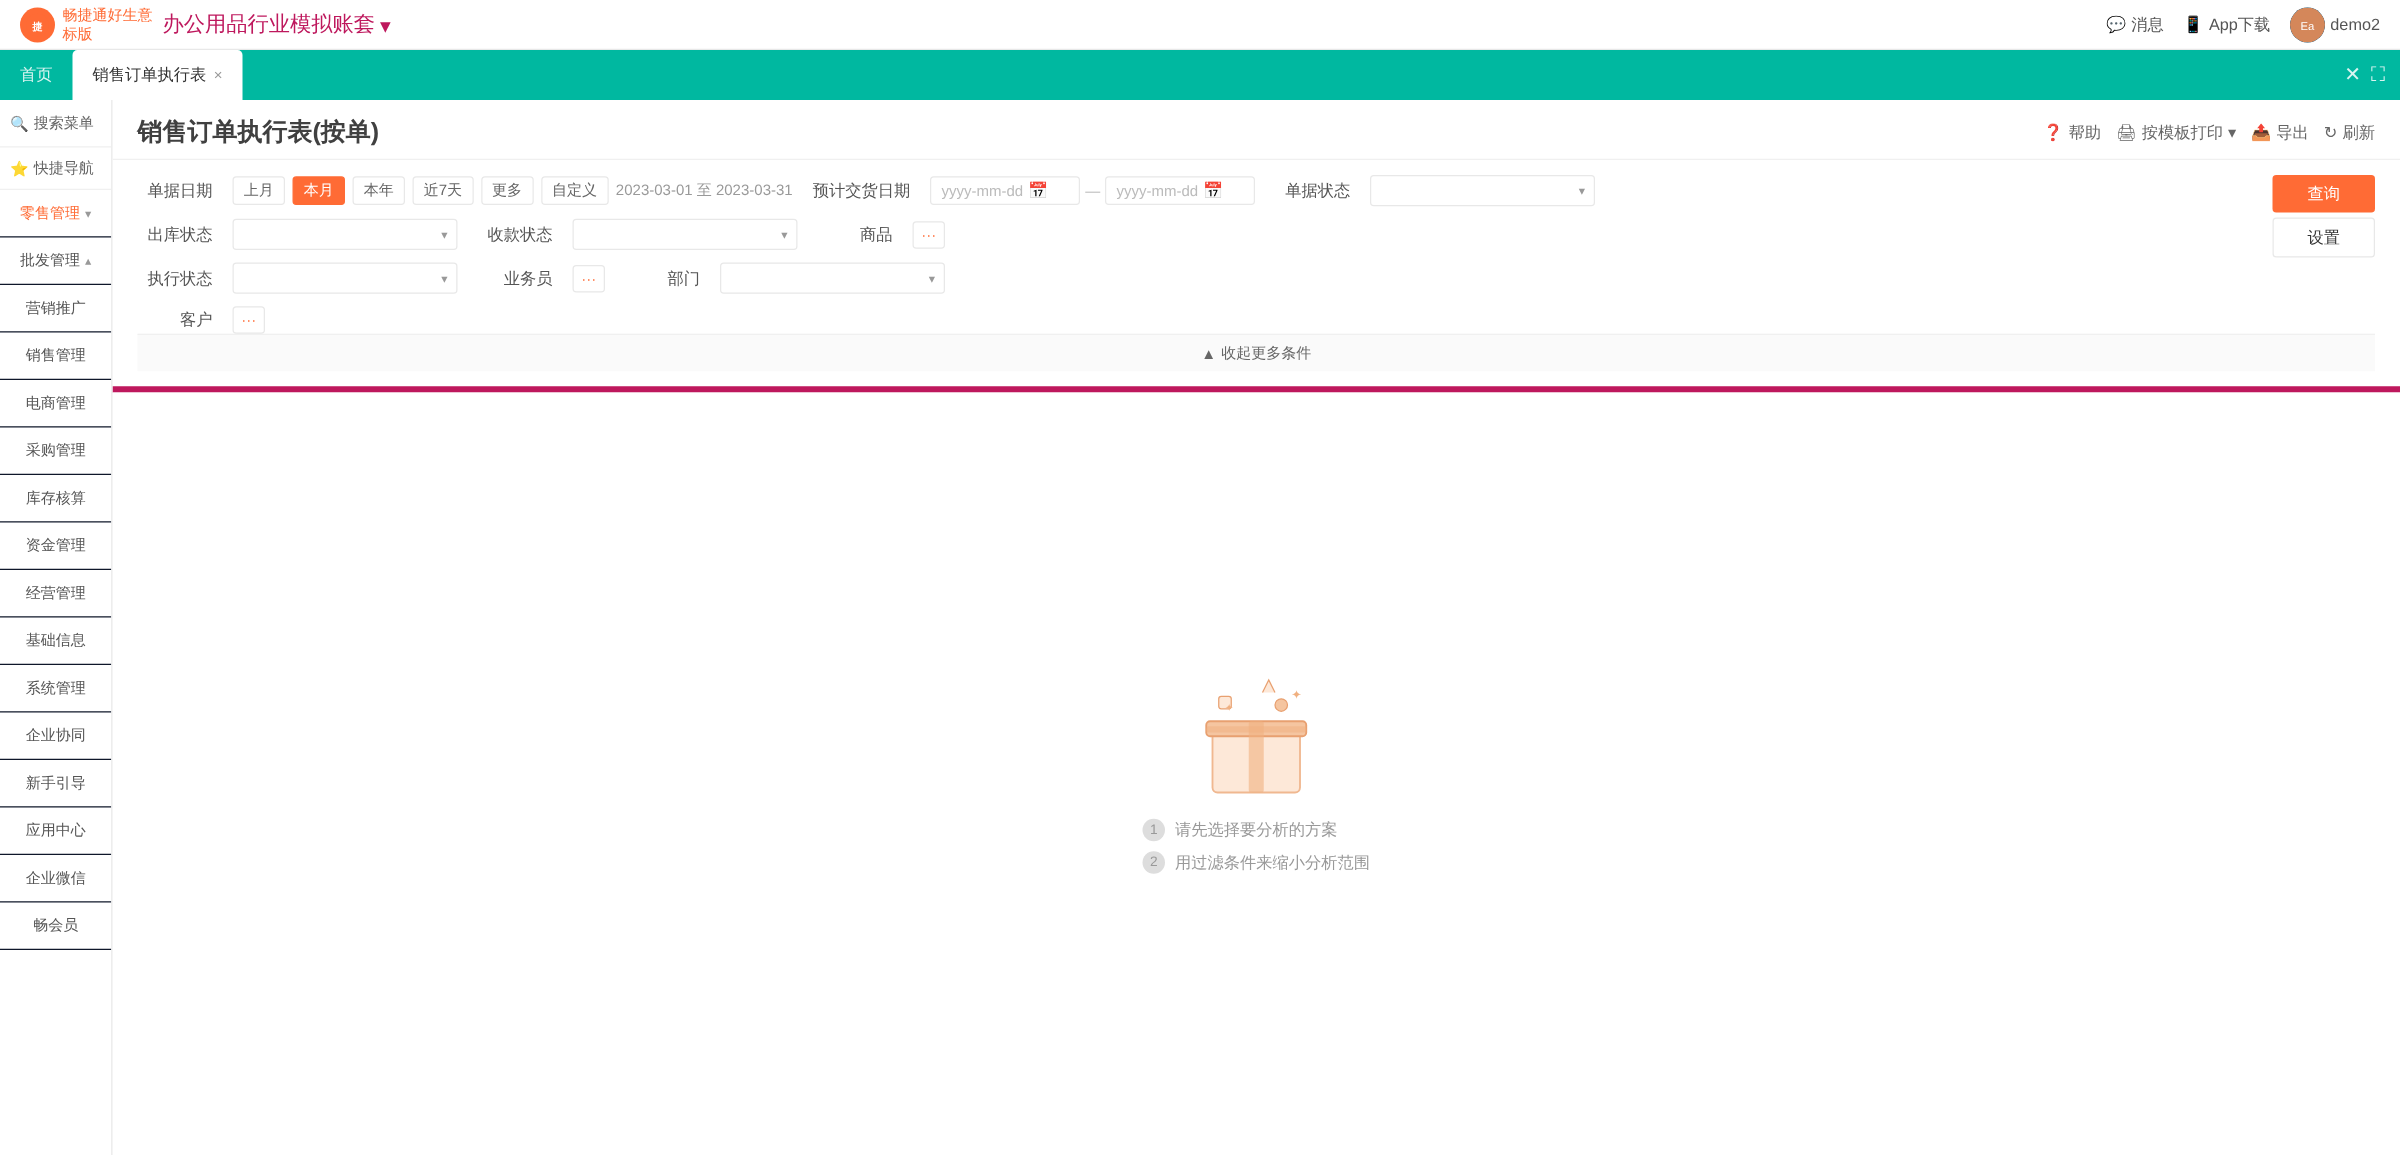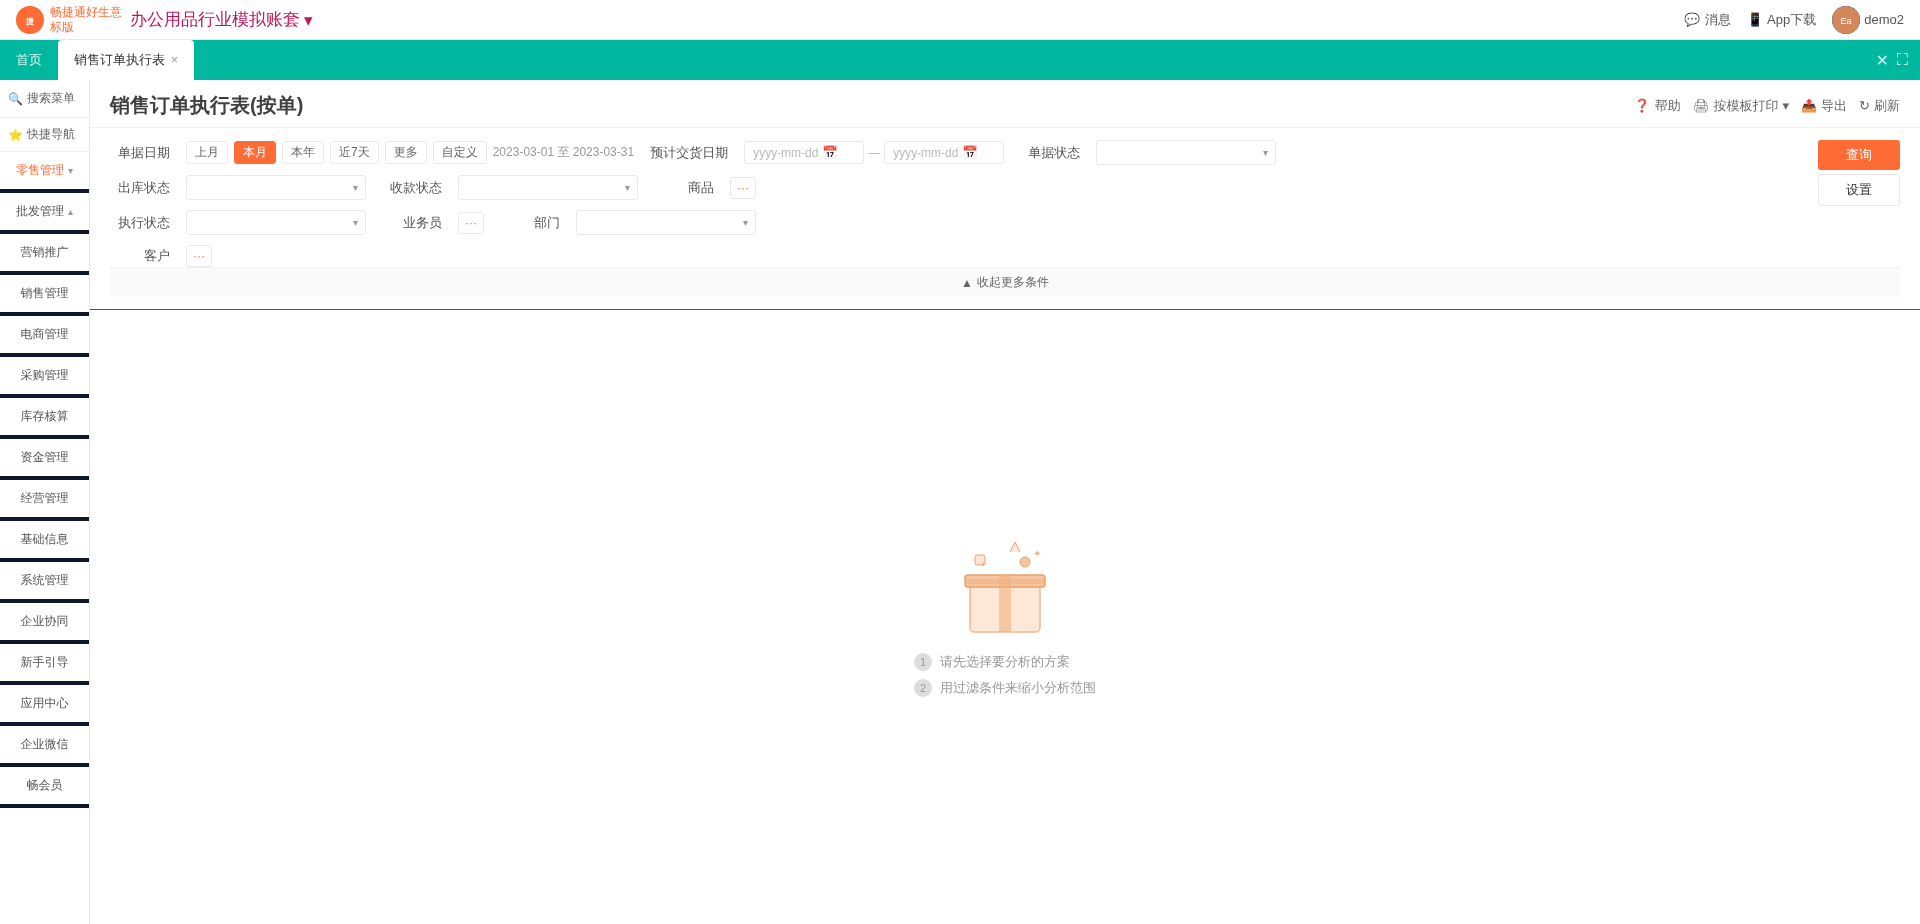--- a/index.html
+++ b/index.html
@@ -85,21 +85,21 @@
       gap: 4px;
       cursor: pointer;
       border-bottom: 1px solid #f0f0f0;
     }
     .sidebar-item {
       padding: 10px 4px;
       text-align: center;
       font-size: 12px;
       color: #555;
       cursor: pointer;
-      border-bottom: 4px solid #0f172a;
+      border-bottom: 1px solid #0f172a;
       display: flex;
       flex-direction: column;
       align-items: center;
       gap: 3px;
     }
     .sidebar-item.has-arrow { flex-direction: row; justify-content: center; align-items: center; gap: 4px; padding: 10px 8px; }
     .sidebar-item.active { color: #ff6b35; }
     .sidebar-arrow { font-size: 10px; color: #999; }
 
     
@@ -154,21 +154,21 @@
       gap: 6px;
     }
     .scheme-item.active { color: #ff6b35; background: #fff8f5; }
     .scheme-item-dot { width: 8px; height: 8px; border-radius: 50%; background: #ff6b35; flex-shrink: 0; }
     .scheme-item-dot.gray { background: #ccc; }
 
     
     .filter-area {
       background: #fff;
       padding: 12px 20px;
-      border-bottom: 1px solid #be185d;
+      border-bottom: 5px solid #be185d;
       flex-shrink: 0;
     }
     .filter-row {
       display: flex;
       align-items: center;
       gap: 16px;
       margin-bottom: 10px;
     }
     .filter-row:last-child { margin-bottom: 0; }
     .filter-label {

